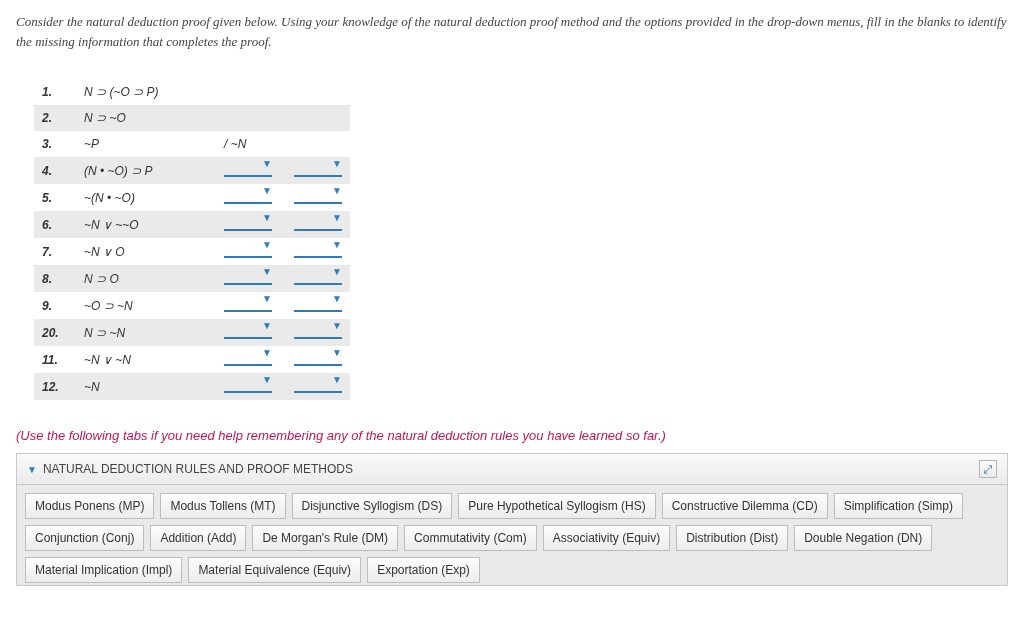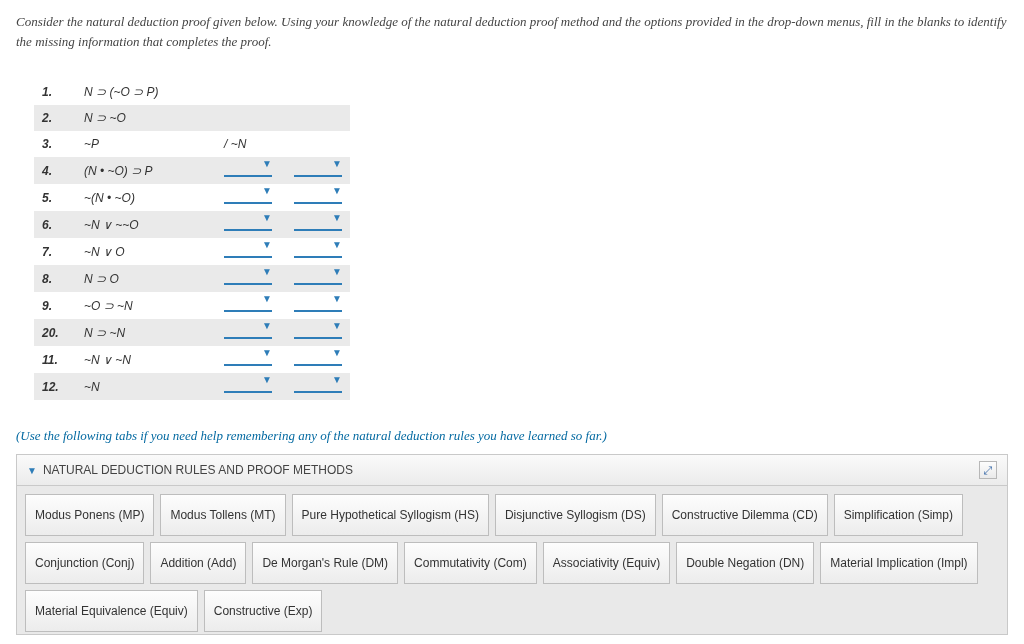--- a/index.html
+++ b/index.html
@@ -50,23 +50,22 @@
       content: "▼";
       position: absolute;
       right: 0;
       top: -3px;
       font-size: 10px;
       color: #2e7db8;
       font-style: normal;
     }
     .hint {
       font-style: italic;
-      color: #0369a1;
+      color: #be185d;
       margin: 10px 0 10px 0;
-      font-family: Liberation Serif, serif;
     }
     .accordion {
       border: 1px solid #c9c9c9;
       background: #fdfdfd;
     }
     .accordion-header {
       background: linear-gradient(#fafafa, #ebebeb);
       border-bottom: 1px solid #c9c9c9;
       padding: 6px 10px;
       font-size: 12px;
@@ -100,21 +99,21 @@
     .rules-body {
       background: #e9e9e9;
       padding: 8px 8px 2px 8px;
       display: flex;
       flex-wrap: wrap;
       gap: 6px;
     }
     .rule-tab {
       background: linear-gradient(#fdfdfd, #ececec);
       border: 1px solid #bdbdbd;
-      padding: 13px 9px;
+      padding: 5px 9px;
       font-size: 12px;
       color: #333;
       cursor: pointer;
       white-space: nowrap;
     }
   </style>
 </head>
 <body>
 
 <p class="instructions">Consider the natural deduction proof given below. Using your knowledge of the natural deduction proof method and the options provided in the drop-down menus, fill in the blanks to identify the missing information that completes the proof.</p>
@@ -204,27 +203,28 @@
       <span class="tri">▼</span>
       <span>NATURAL DEDUCTION RULES AND PROOF METHODS</span>
     </span>
     <span class="pin">
       <span>⤢</span>
     </span>
   </div>
   <div class="rules-body" id="rules-body">
       <div class="rule-tab">Modus Ponens (MP)</div>
       <div class="rule-tab">Modus Tollens (MT)</div>
+      <div class="rule-tab">Disjunctive Syllogism (DS)</div>
       <div class="rule-tab">Pure Hypothetical Syllogism (HS)</div>
-      <div class="rule-tab">Disjunctive Syllogism (DS)</div>
       <div class="rule-tab">Constructive Dilemma (CD)</div>
       <div class="rule-tab">Simplification (Simp)</div>
       <div class="rule-tab">Conjunction (Conj)</div>
       <div class="rule-tab">Addition (Add)</div>
       <div class="rule-tab">De Morgan's Rule (DM)</div>
       <div class="rule-tab">Commutativity (Com)</div>
       <div class="rule-tab">Associativity (Equiv)</div>
+      <div class="rule-tab">Distribution (Dist)</div>
       <div class="rule-tab">Double Negation (DN)</div>
       <div class="rule-tab">Material Implication (Impl)</div>
       <div class="rule-tab">Material Equivalence (Equiv)</div>
-      <div class="rule-tab">Constructive (Exp)</div>
+      <div class="rule-tab">Exportation (Exp)</div>
     </div>
 </div>
 
 </body></html>

